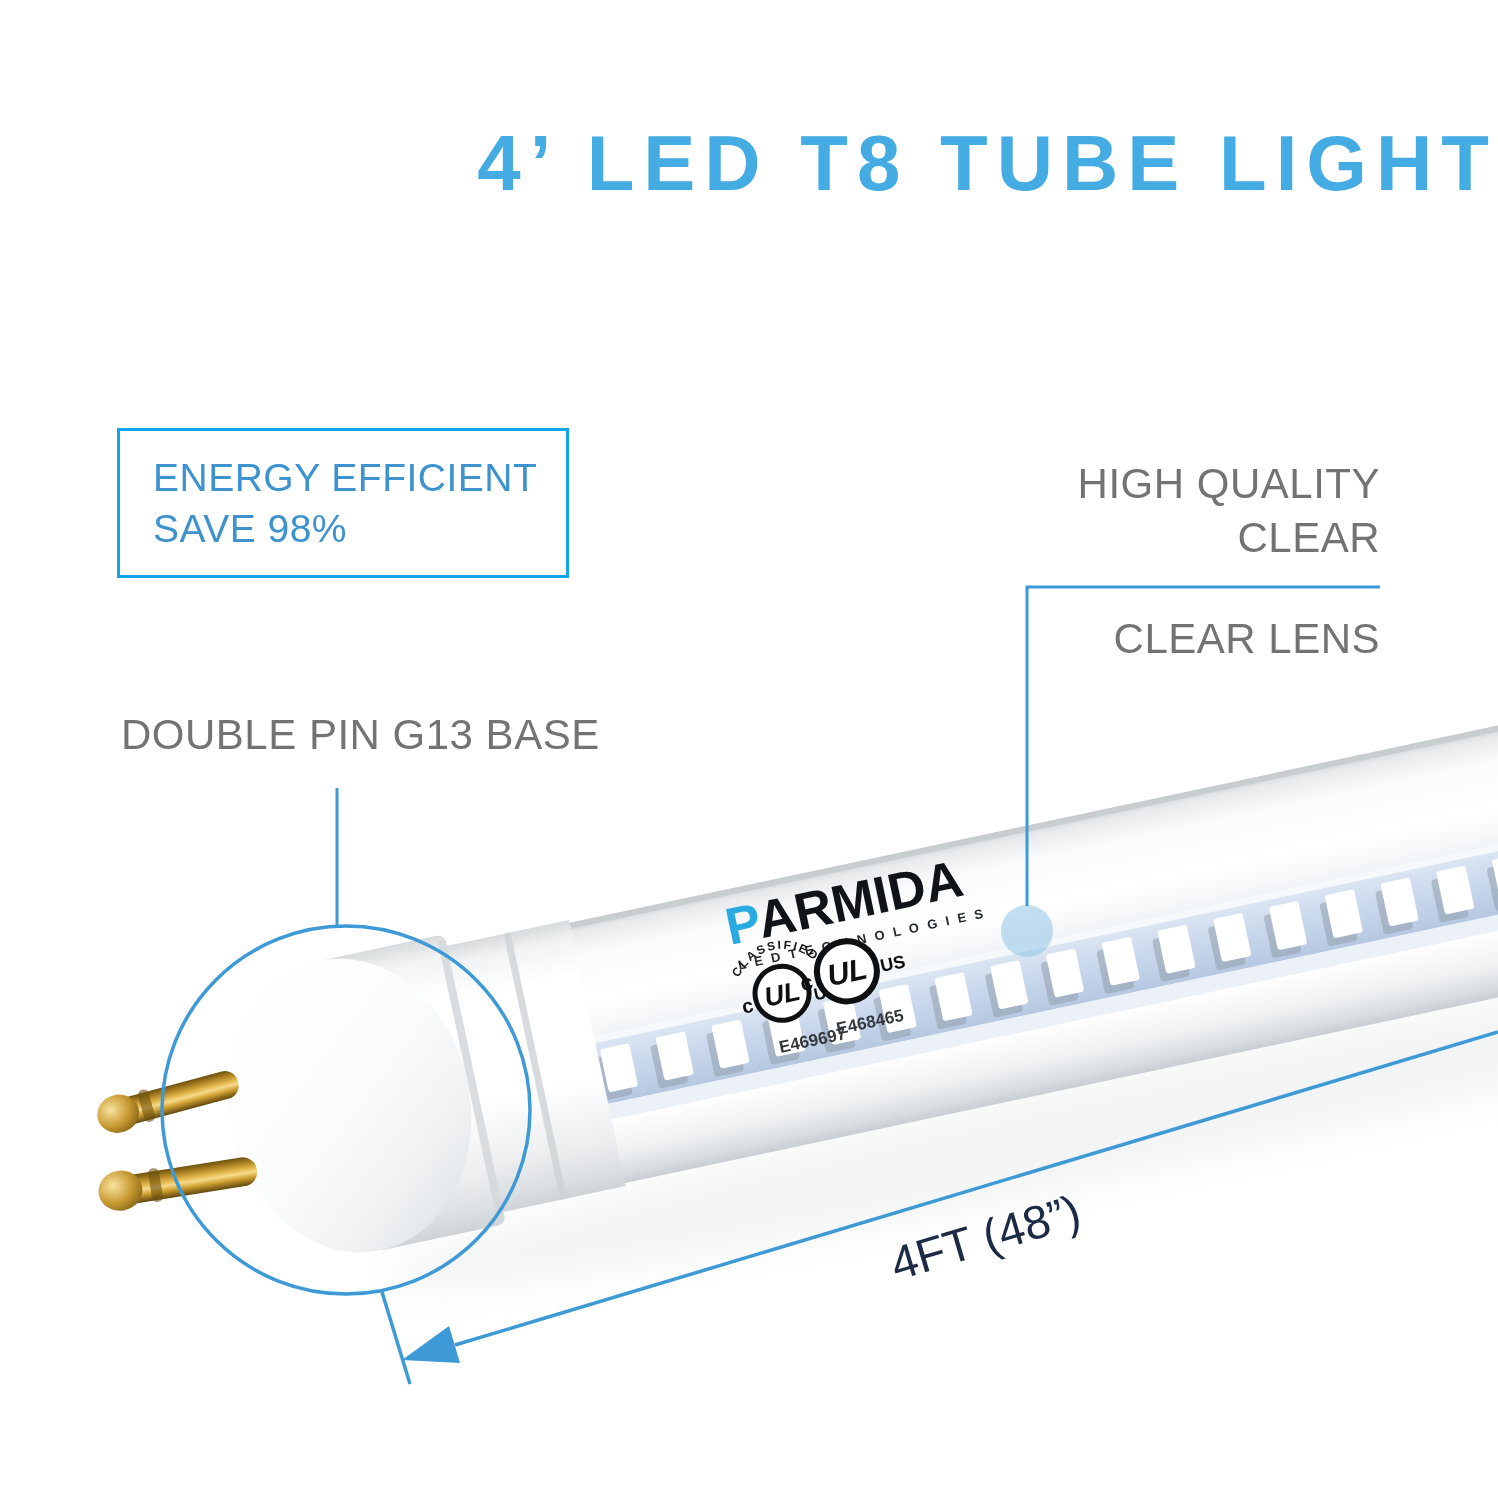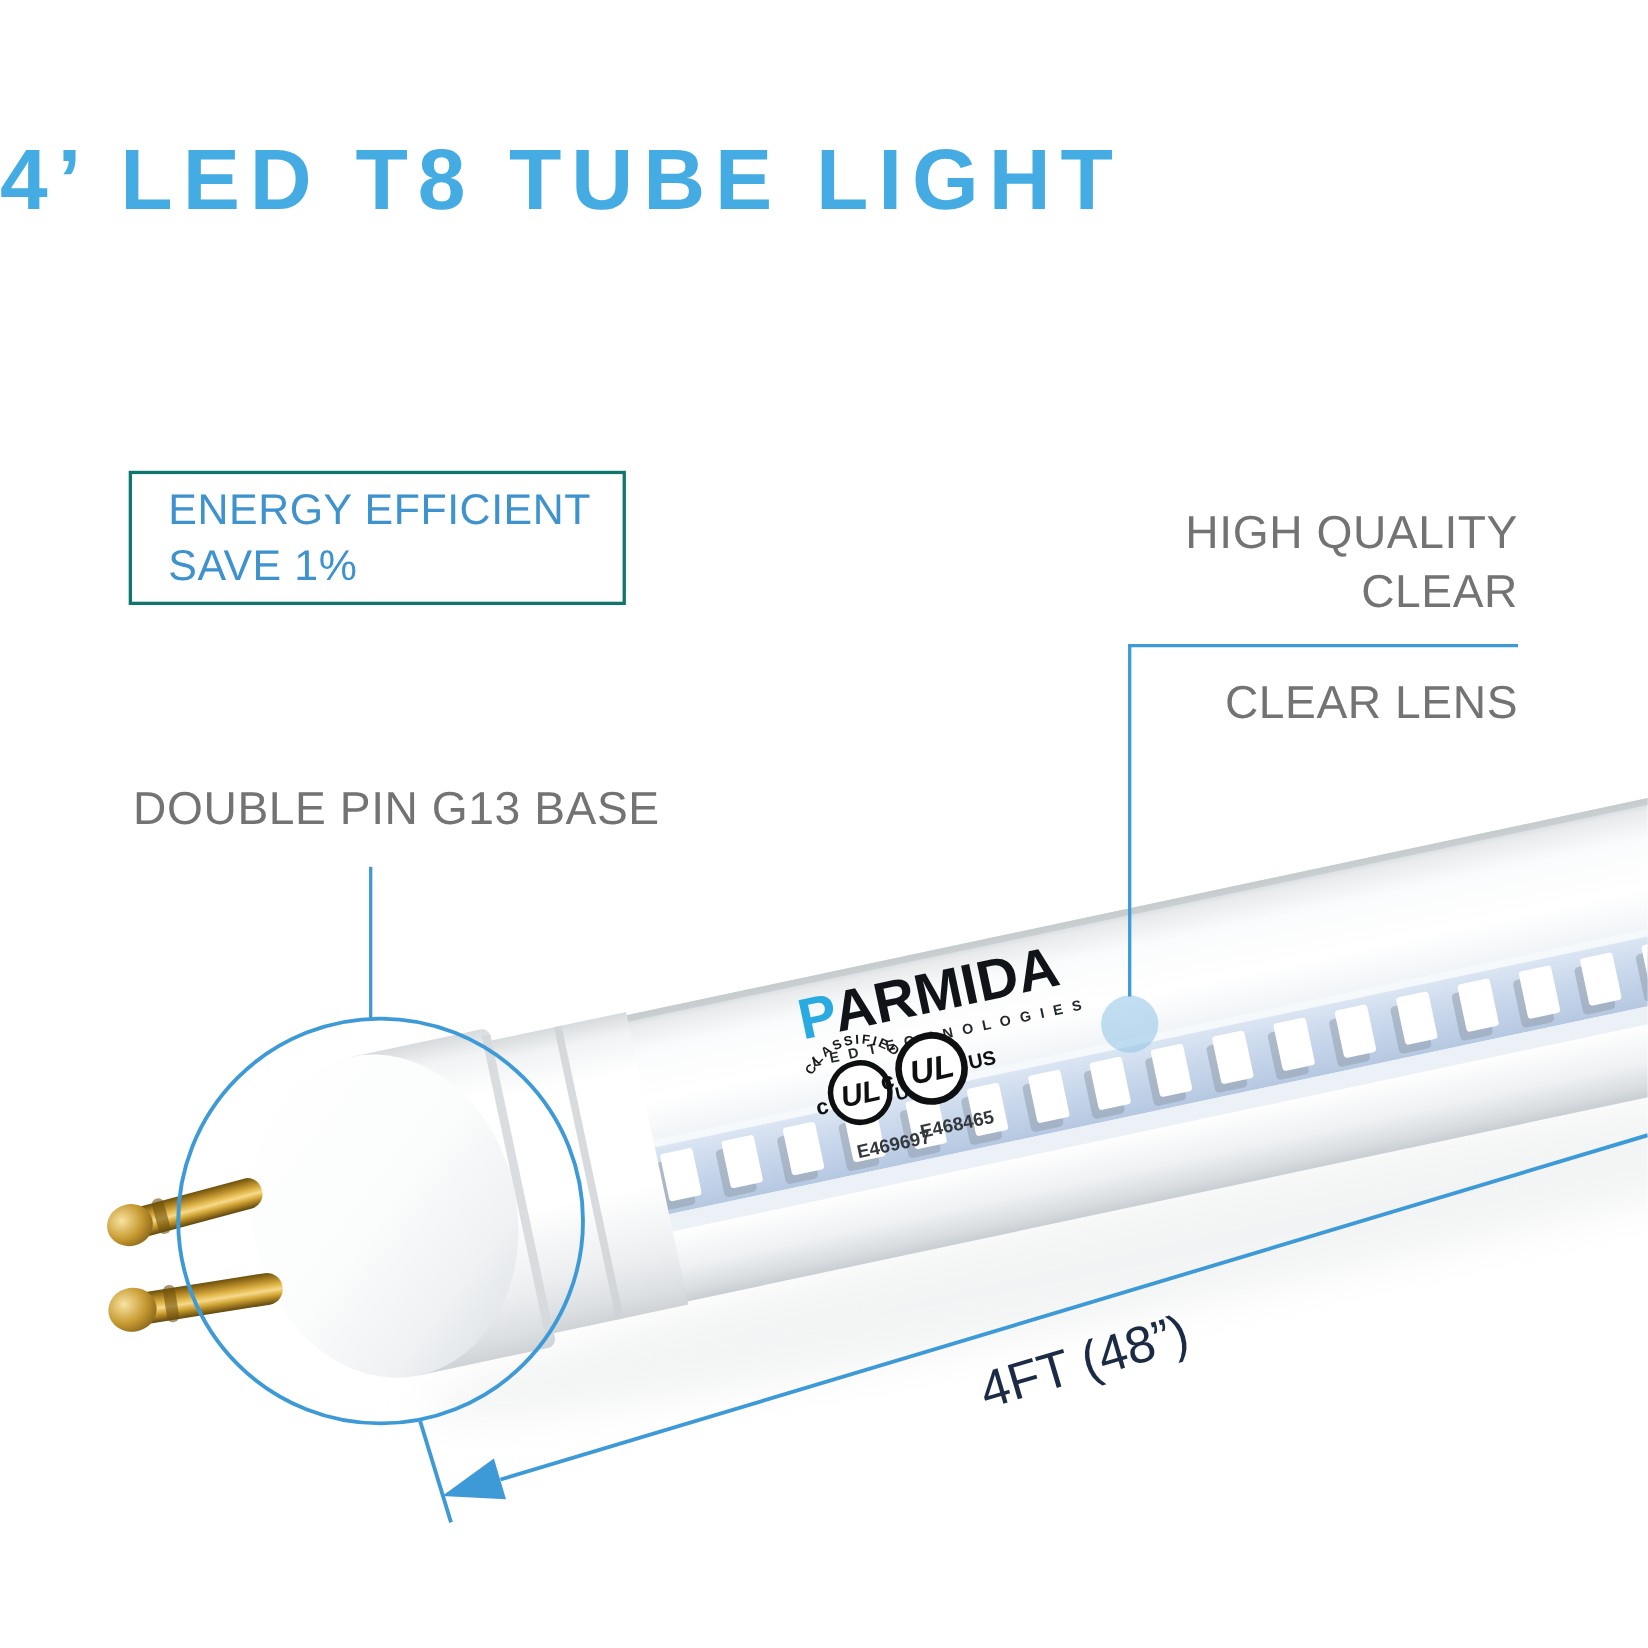--- a/index.html
+++ b/index.html
@@ -3,31 +3,31 @@
 <meta charset="utf-8">
 <style>
   html,body{margin:0;padding:0;background:#ffffff;}
   #canvas{
     position:relative;width:1498px;height:1498px;overflow:hidden;background:#ffffff;
     font-family:"Liberation Sans","DejaVu Sans",sans-serif;
   }
   #product-svg{position:absolute;left:0;top:0;width:1498px;height:1498px;}
   .abs{position:absolute;}
   .page-title{
-    left:0;right:0;top:118px;text-align:left;
+    left:0;right:0;top:118px;text-align:right;
     font-size:78px;font-weight:700;letter-spacing:9px;color:#45ACE3;white-space:nowrap;
   }
   .page-subtitle{
     left:0;right:0;top:229px;text-align:center;
     font-size:41px;font-weight:700;letter-spacing:1.5px;color:#1C2B45;white-space:nowrap;
   }
   .page-subtitle .divider{margin:0 32px;font-weight:400;color:#1C2B45;}
   .energy-box{
-    left:117px;top:428px;width:452px;height:122px;box-sizing:border-box;
-    border:3px solid #0f766e;display:flex;flex-direction:column;justify-content:center;
+    left:117px;top:428px;width:452px;height:150px;box-sizing:border-box;
+    border:3px solid #0ea5e9;display:flex;flex-direction:column;justify-content:center;
     padding-left:33px;
   }
   .energy-box .line{font-size:39px;color:#3E92CE;line-height:1.32;letter-spacing:0.5px;}
   .label{font-size:42px;color:#737373;letter-spacing:0.5px;line-height:1.28;white-space:nowrap;}
   .hq-label{right:118px;top:457px;text-align:right;}
   .clear-lens-label{right:118px;top:612px;text-align:right;}
   .double-pin-label{left:121px;top:708px;}
 </style>
 </head>
 <body>
@@ -210,21 +210,21 @@
       <polygon points="402,1360 460,1363 449,1326" fill="#3D9AD6"></polygon>
       <text transform="translate(990,1253) rotate(-16.5)" text-anchor="middle" font-size="47" fill="#1C2B45" font-family="Liberation Sans, sans-serif">4FT (48”)</text>
     </g>
   </svg>
 
   <div class="abs page-title">4’ LED T8 TUBE LIGHT</div>
 
 
   <div class="abs energy-box">
     <div class="line">ENERGY EFFICIENT</div>
-    <div class="line">SAVE 1%</div>
+    <div class="line">SAVE 98%</div>
   </div>
 
   <div class="abs label hq-label">
     <div>HIGH QUALITY</div>
     <div>CLEAR</div>
   </div>
 
   <div class="abs label clear-lens-label">CLEAR LENS</div>
 
   <div class="abs label double-pin-label">DOUBLE PIN G13 BASE</div>

